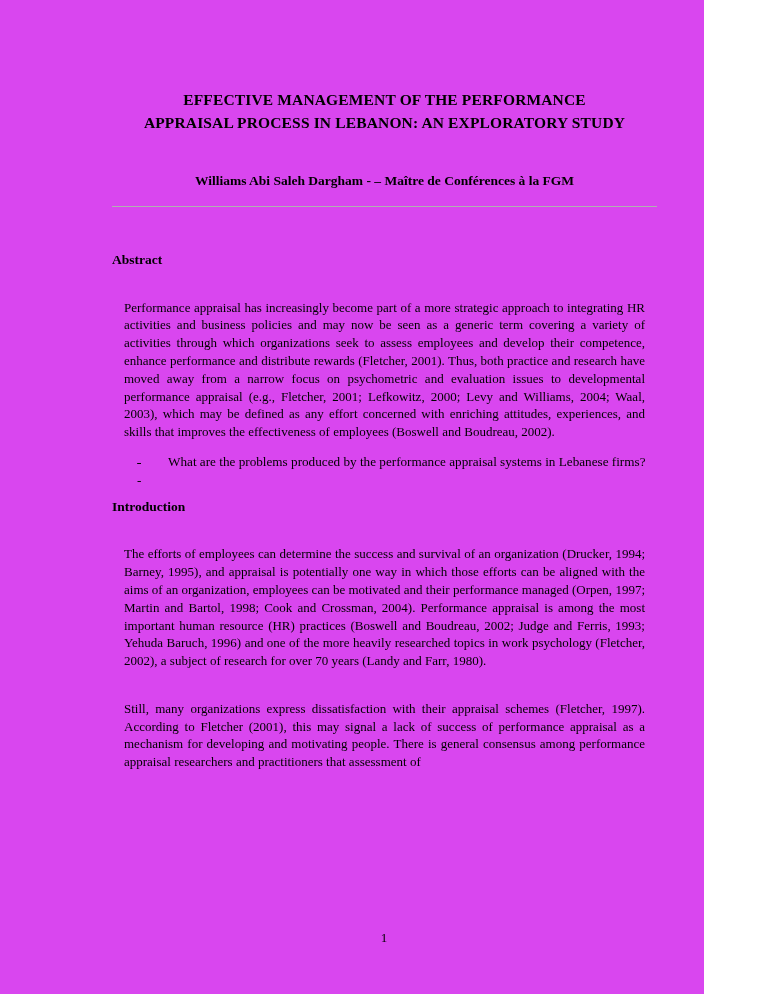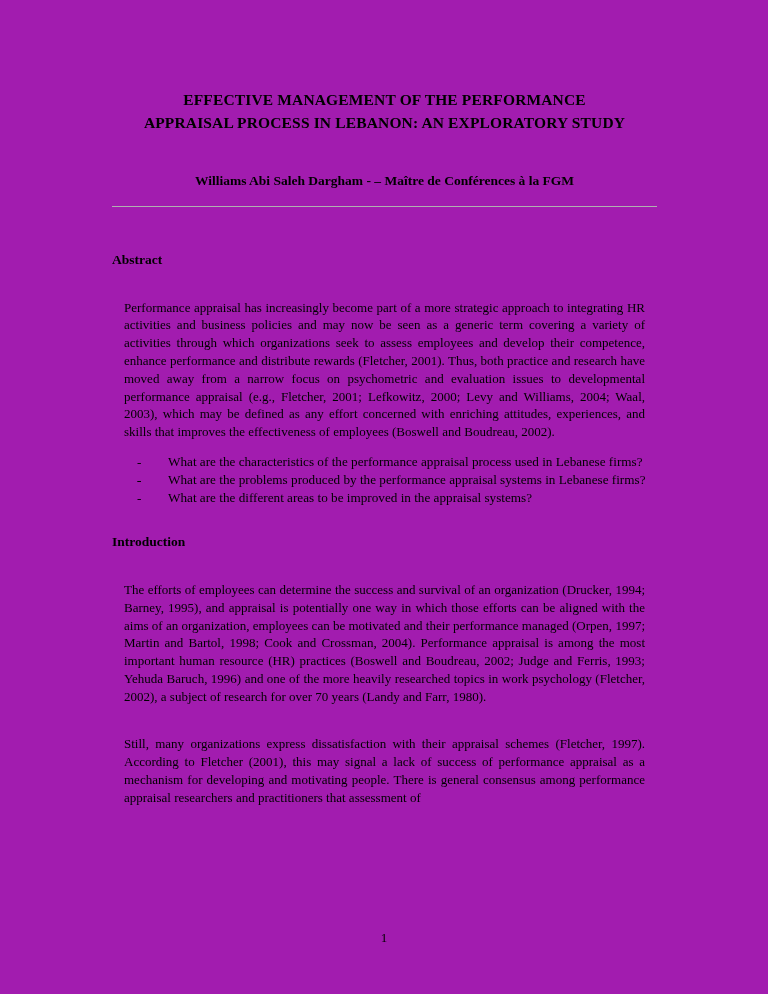--- a/index.html
+++ b/index.html
@@ -11,23 +11,23 @@
     width: 768px;
     height: 994px;
     position: relative;
     font-family: "Liberation Serif", "DejaVu Serif", serif;
     color: #000000;
     overflow: hidden;
   }
   .page {
     position: absolute;
     left: 0; top: 0;
-    width: 768px;
+    width: 704px;
     height: 994px;
-    background: #a21caf;
+    background: #d946ef;
   }
   .content {
     position: absolute;
     left: 112px;
     top: 0;
     width: 545px;
   }
 
   
   .doc-title {
@@ -140,32 +140,30 @@
   <div class="content" style="top:217px;">
 
     <h2 class="section-heading heading-abstract">Abstract</h2>
 
     <p class="body">Performance appraisal has increasingly become part of a more strategic approach to integrating HR activities and business policies and may now be seen as a generic term covering a variety of activities through which organizations seek to assess employees and develop their competence, enhance performance and distribute rewards (Fletcher, 2001). Thus, both practice and research have moved away from a narrow focus on psychometric and evaluation issues to developmental performance appraisal (e.g., Fletcher, 2001; Lefkowitz, 2000; Levy and Williams, 2004; Waal, 2003), which may be defined as any effort concerned with enriching attitudes, experiences, and skills that improves the effectiveness of employees (Boswell and Boudreau, 2002).</p>
 
 
     <ul class="dash-list">
       <li>
         <span class="dash">-</span>
-        <span class="item-text">What are the characteristics of the performance appraisal process used in Lebanese firms?</span>
       </li>
       <li>
         <span class="dash">-</span>
       </li>
       <li>
         <span class="dash">-</span>
         <span class="item-text">What are the problems produced by the performance appraisal systems in Lebanese firms?</span>
       </li>
       <li>
         <span class="dash">-</span>
-        <span class="item-text">What are the different areas to be improved in the appraisal systems?</span>
       </li>
     </ul>
 
     <h2 class="section-heading heading-introduction">Introduction</h2>
 
     <p class="body">The efforts of employees can determine the success and survival of an organization (Drucker, 1994; Barney, 1995), and appraisal is potentially one way in which those efforts can be aligned with the aims of an organization, employees can be motivated and their performance managed (Orpen, 1997; Martin and Bartol, 1998; Cook and Crossman, 2004). Performance appraisal is among the most important human resource (HR) practices (Boswell and Boudreau, 2002; Judge and Ferris, 1993; Yehuda Baruch, 1996) and one of the more heavily researched topics in work psychology (Fletcher, 2002), a subject of research for over 70 years (Landy and Farr, 1980).</p>
 
     <p class="body">Still, many organizations express dissatisfaction with their appraisal schemes (Fletcher, 1997). According to Fletcher (2001), this may signal a lack of success of performance appraisal as a mechanism for developing and motivating people. There is general consensus among performance appraisal researchers and practitioners that assessment of</p>
 
   </div>

